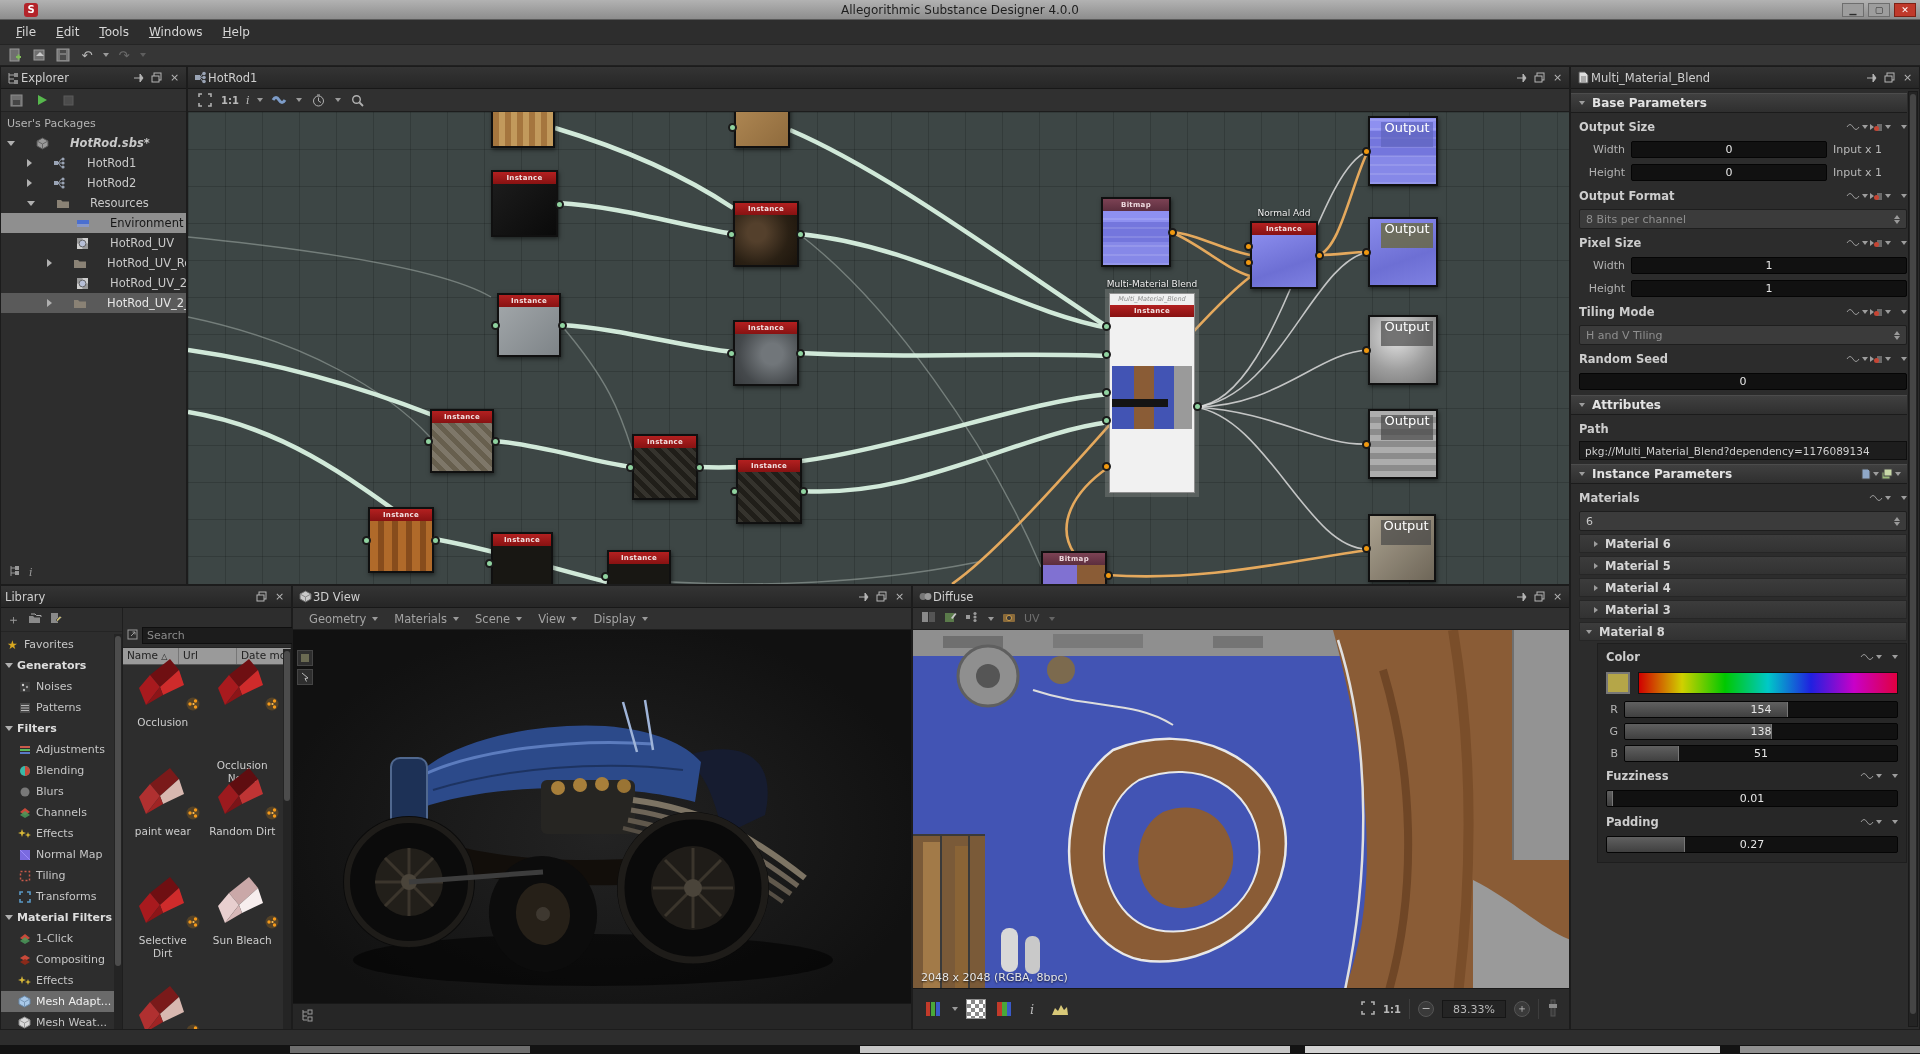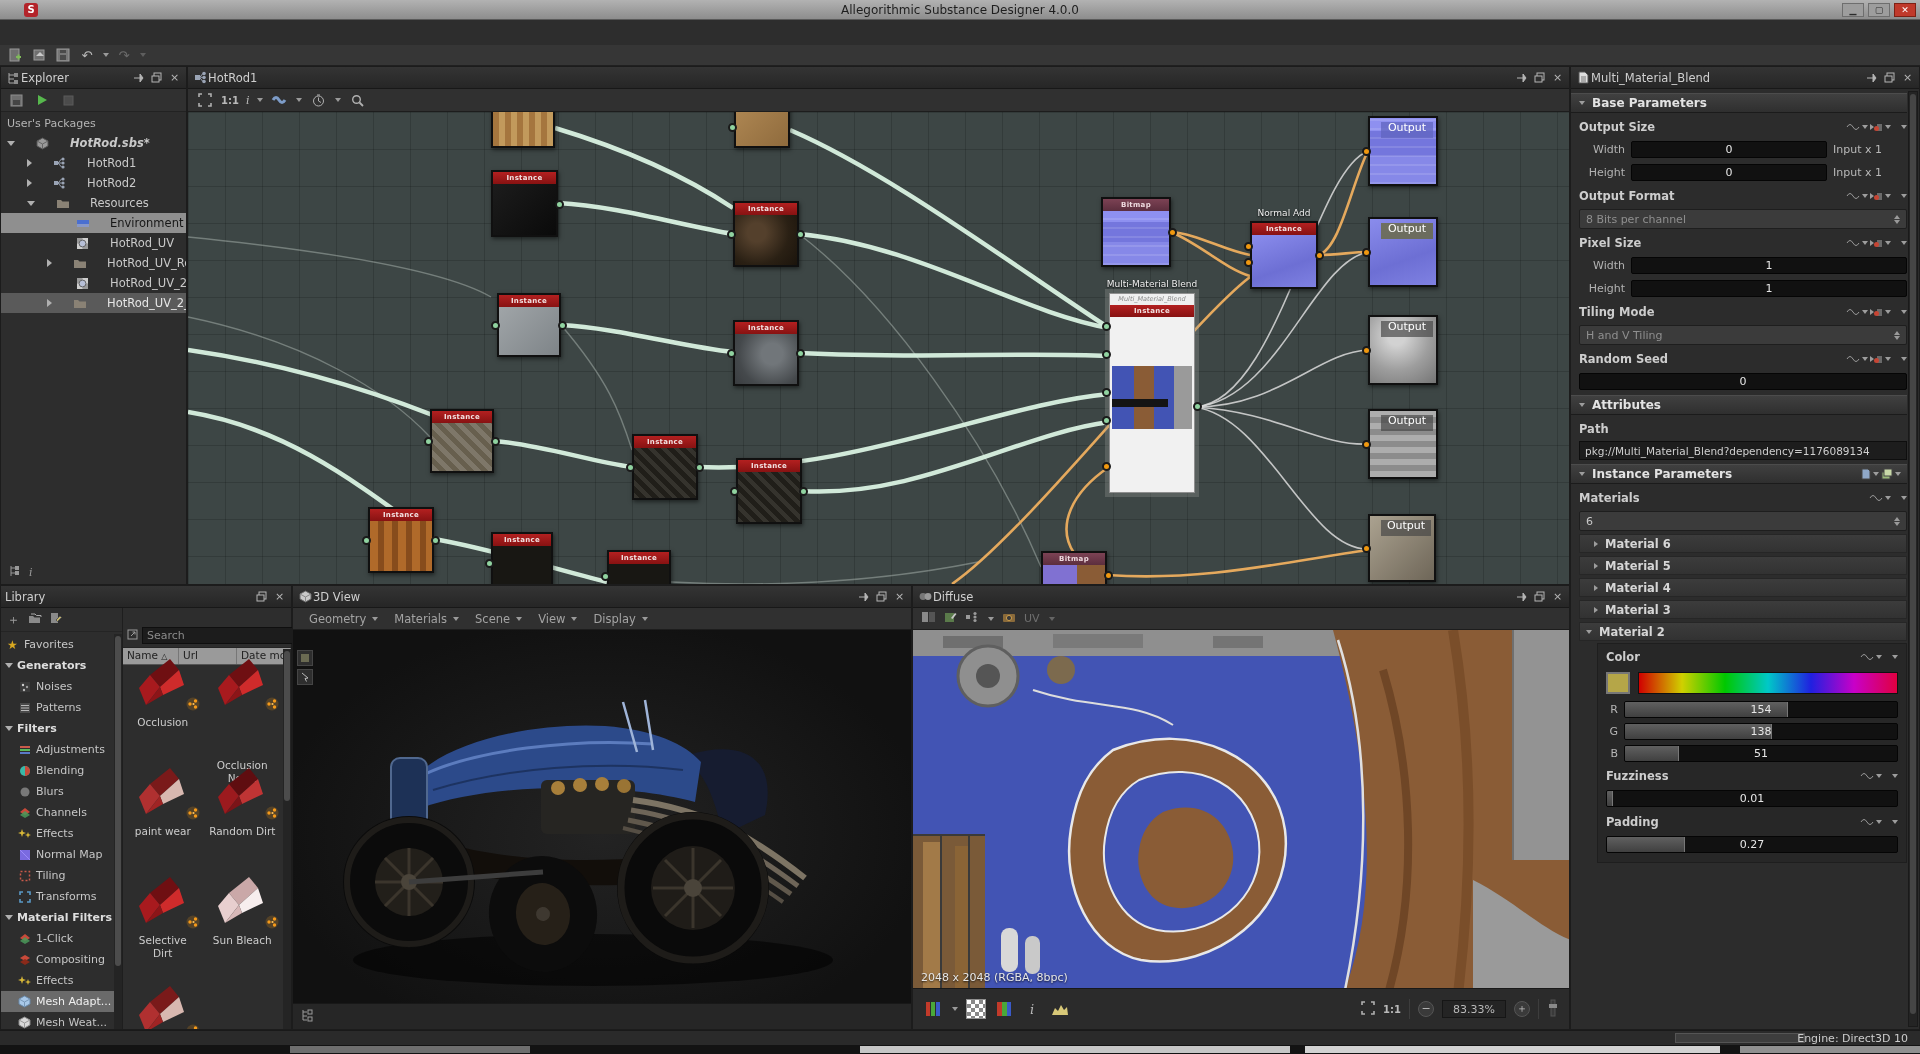--- a/index.html
+++ b/index.html
@@ -51,21 +51,21 @@
 #wire-svg{position:absolute;left:0;top:0;}
 .wire-mint{stroke:#d9f2e2;stroke-width:4.5;fill:none;opacity:.95;}
 .wire-faint{stroke:#b9c4bd;stroke-width:1.4;fill:none;opacity:.45;}
 .wire-white{stroke:#dcdcdc;stroke-width:1.6;fill:none;opacity:.85;}
 .wire-orange{stroke:#e5a95d;stroke-width:2.6;fill:none;}
 .gnode{position:absolute;border:2px solid #101010;background:#1d1d1d;box-shadow:1px 2px 4px rgba(0,0,0,.5);}
 .gnode .nhdr{height:12px;font-size:7px;font-weight:bold;color:#f3e3e3;text-align:center;line-height:12px;letter-spacing:.3px;}
 .nhdr.red{background:linear-gradient(#b32020,#871212);}
 .nhdr.maroon{background:linear-gradient(#7c4254,#5c2e3e);color:#eedadf;}
 .gthumb{position:absolute;left:0;right:0;bottom:0;}
-.ovlhdr{position:absolute;top:4px;left:3px;right:3px;height:16px;font-size:11px;color:#fff;text-align:center;line-height:11px;margin-left:8px;}
+.ovlhdr{position:absolute;top:4px;left:3px;right:3px;height:25px;font-size:13px;color:#fff;text-align:center;line-height:11px;margin-left:8px;}
 .ovl-blue{background:rgba(96,100,190,.72);}
 .ovl-olive{background:rgba(105,105,62,.8);}
 .ovl-gray{background:rgba(70,70,70,.68);}
 .gdot{position:absolute;width:9px;height:9px;border-radius:50%;border:2px solid #1a1a1a;}
 .gdot.green{background:#90d3a0;}
 .gdot.orange{background:#f0980f;}
 .toplabel{position:absolute;top:-15px;left:-30px;right:-30px;text-align:center;font-size:9px;color:#efefef;text-shadow:0 1px 2px #000;white-space:nowrap;}
 .gnode.mmb{background:#efefef;border:1px solid #8f8f8f;box-shadow:0 0 0 4px rgba(160,165,160,.28);}
 .mmb-sub{height:11px;font-size:6.5px;font-style:italic;color:#888;text-align:center;line-height:11px;overflow:hidden;white-space:nowrap;}
 .mmb-body{position:absolute;left:0;right:0;top:23px;bottom:0;background:#f1f1f1;}
@@ -185,20 +185,21 @@
 <div id="app">
 
   <div id="titlebar">
     <div id="app-logo">S</div>
     <div id="win-title">Allegorithmic Substance Designer 4.0.0</div>
     <div class="winbtn" style="right:56px;">▁</div>
     <div class="winbtn" style="right:30px;">▢</div>
     <div class="winbtn" id="win-close" style="right:4px;">✕</div>
   </div>
 
+  <div id="menubar"><span class="menu-item">File</span><span class="menu-item">Edit</span><span class="menu-item">Tools</span><span class="menu-item">Windows</span><span class="menu-item">Help</span></div>
 
   <div id="main-toolbar">
     <div class="tbtn">
         <svg width="14" height="14">
           <rect x="2" y="1" width="9" height="12" fill="#6f6f6f" stroke="#9a9a9a"></rect>
           <path d="M8 9 h5 M10.5 6.5 v5" stroke="#7fba5a" stroke-width="2"></path>
         </svg>
       </div>
     <div class="tbtn">
         <svg width="14" height="14">
@@ -797,21 +798,21 @@
             <span>Material 4</span>
           </div>
           <div class="mat-row">
             <div class="sarrow-r"></div>
             <span>Material 3</span>
           </div>
         </div>
 
       <div class="mat-row" style="padding-left:6px;">
         <div class="sarrow"></div>
-          <span>Material 2</span>
+          <span>Material 8</span>
       </div>
       <div id="mat-subpanel">
         <div class="phead" style="margin-top:0;">
           <span>Color</span>
             <div class="grow"></div>
           <div class="fxcluster">
               <svg width="14" height="10">
                 <path d="M1 5 Q4 0 7 5 Q10 10 13 5" stroke="#9a9a9a" fill="none"></path>
               </svg>
               <div class="sarrow"></div>
@@ -1426,23 +1427,19 @@
         <span class="zbtn">＋</span>
         <div class="vsep"></div>
         <span><svg width="12" height="18">
               <rect x="4" y="1" width="4" height="16" fill="#3a3a3a" stroke="#555"></rect>
               <rect x="2" y="5" width="8" height="4" fill="#8a8a8a"></rect>
             </svg></span>
       </div>
     </div>
   </div>
 
-  <div id="statusbar">
-    <div id="status-progress"></div>
-    <div id="engine-label">Engine: Direct3D 10</div>
-  </div>
   <div id="taskbar">
       <div class="tseg" style="left: 290px; width: 240px; background: rgb(110, 110, 110);"></div>
       <div class="tseg" style="left: 860px; width: 430px; background: rgb(198, 198, 198);"></div>
       <div class="tseg" style="left: 1305px; width: 415px; background: rgb(210, 210, 210);"></div>
       <div class="tseg" style="left: 1740px; width: 180px; background: rgb(144, 144, 144);"></div>
     </div>
 </div>
 
 </body></html>

